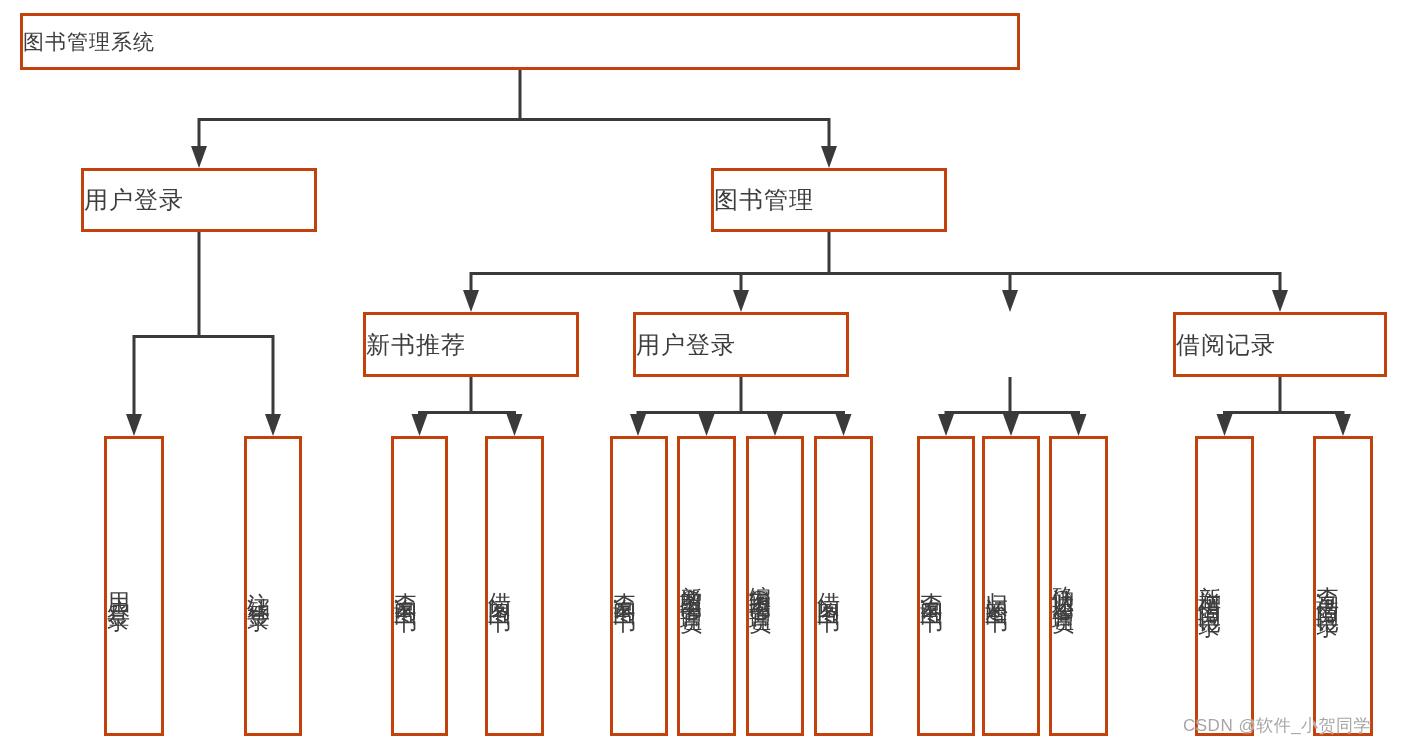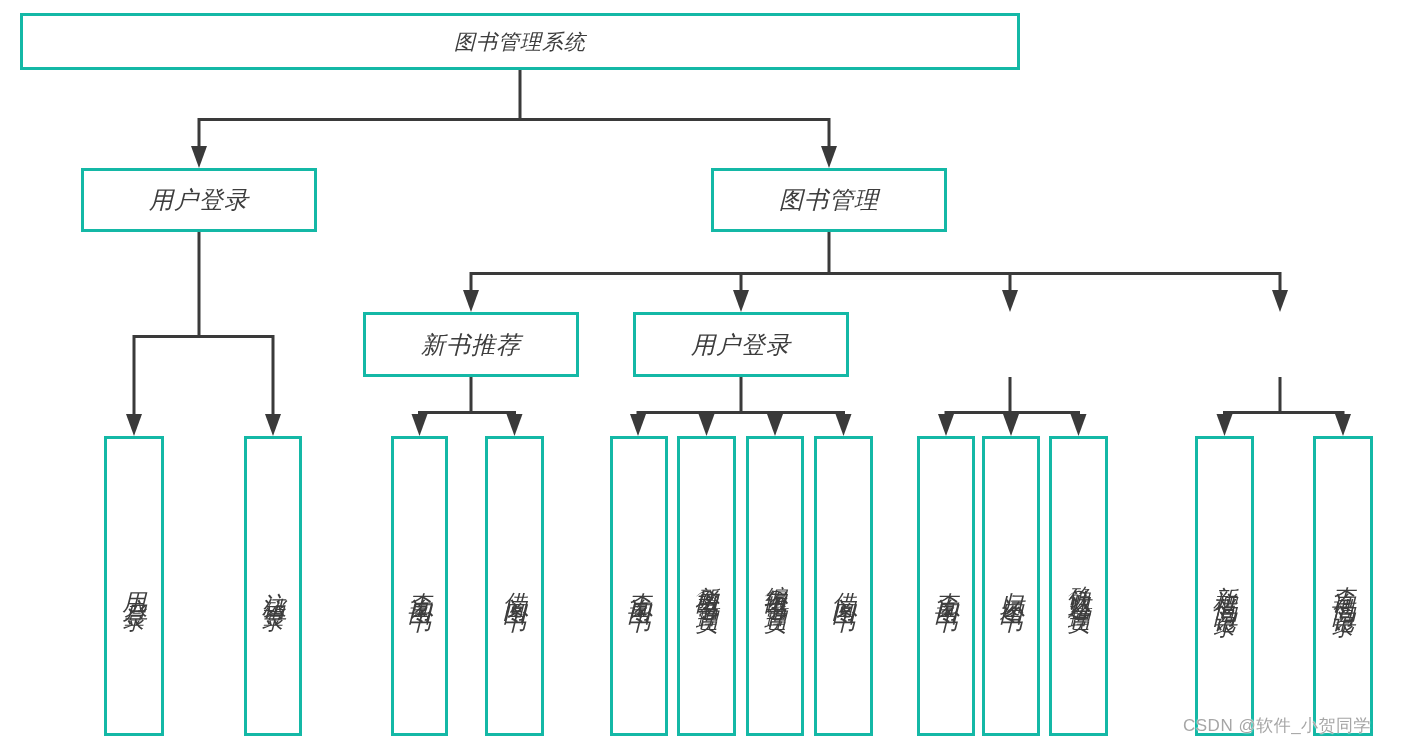--- a/index.html
+++ b/index.html
@@ -13,28 +13,26 @@
   }
   .wires {
     position: absolute;
     left: 0; top: 0;
     width: 1405px; height: 747px;
     z-index: 1;
   }
   .box {
     position: absolute;
     box-sizing: border-box;
-    border: 3px solid #14b8a6;
+    border: 3px solid #c2410c;
     background: #ffffff;
     display: flex;
     align-items: center;
-    justify-content: center;
     color: #3d3d3d;
     z-index: 2;
-    font-style: italic;
   }
   .box span { line-height: 1; white-space: nowrap; }
   .hbox span { font-size: 24px; letter-spacing: 1px; }
   .rootbox span { font-size: 21px; letter-spacing: 1px; }
   .vbox span {
     writing-mode: vertical-rl;
     text-orientation: mixed;
     font-size: 23px;
     letter-spacing: 6px;
   }
@@ -99,20 +97,23 @@
   <div class="box hbox" style="left:363px;top:312px;width:216px;height:65px">
     <span>新书推荐</span>
   </div>
 
   <div class="box hbox" style="left:711px;top:168px;width:236px;height:64px">
     <span>图书管理</span>
   </div>
   <div class="box hbox" style="left:633px;top:312px;width:216px;height:65px">
     <span>用户登录</span>
   </div>
+  <div class="box hbox" style="left:1173px;top:312px;width:214px;height:65px">
+    <span>借阅记录</span>
+  </div>
 
   <div class="box vbox" style="left:104px;top:436px;width:60px;height:300px">
     <span>用户登录</span>
   </div>
   <div class="box vbox" style="left:244px;top:436px;width:58px;height:300px">
     <span>注销登录</span>
   </div>
 
   <div class="box vbox" style="left:391px;top:436px;width:57px;height:300px">
     <span>查询图书</span>

